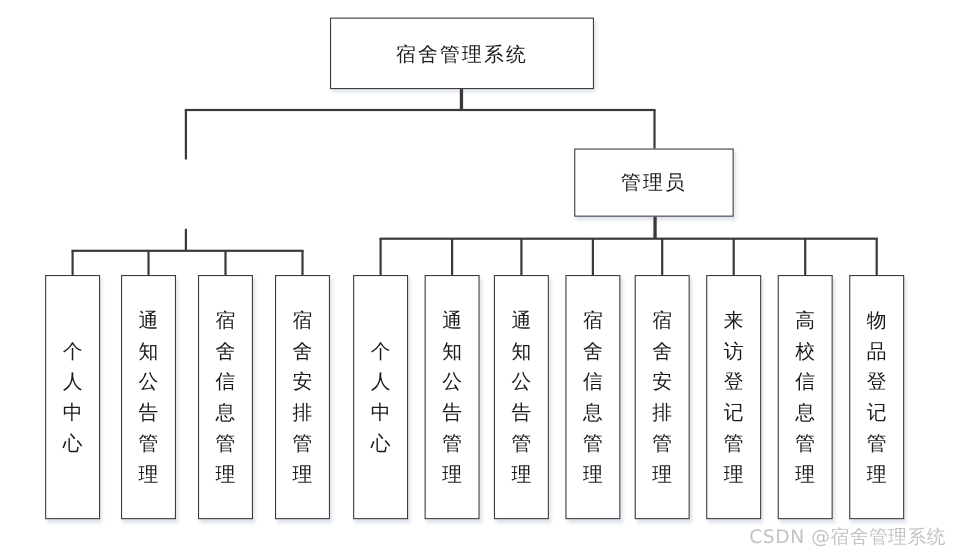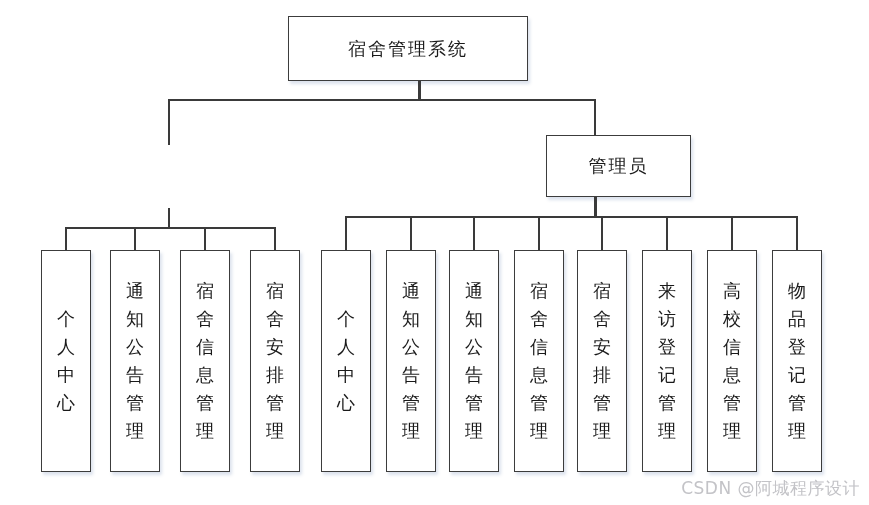--- a/index.html
+++ b/index.html
@@ -45,26 +45,26 @@
     letter-spacing: 0.5px;
     color: var(--watermark, #c3c3c7);
     font-family: "DejaVu Sans", "Liberation Sans", sans-serif;
   }
 </style>
 </head>
 <body>
 
 <div class="stage" id="stage">
 
-  <div class="node root-node" id="root-node" style="left: 288px; top: 16px; width: 240px; height: 65px;">
+  <div class="node root-node" id="root-node" style="left: 300px; top: 16px; width: 240px; height: 65px;">
     <span>宿舍管理系统</span>
   </div>
 
 
-  <div class="node branch-node" id="branch-1" style="left: 522px; top: 135px; width: 145px; height: 62px; margin-left: 24px;">
+  <div class="node branch-node" id="branch-1" style="left: 522px; top: 135px; width: 145px; height: 62px;">
     <span>管理员</span>
   </div>
 
   <div id="leaves">
       <div class="node leaf-node" style="left: 41px; top: 250px; width: 50px; height: 222px;">
         <span>个
 人
 中
 心</span>
       </div>
@@ -171,14 +171,14 @@
       <div class="line" style="left: 345px; top: 217px; width: 2px; height: 33px;"></div>
       <div class="line" style="left: 410px; top: 217px; width: 2px; height: 33px;"></div>
       <div class="line" style="left: 473px; top: 217px; width: 2px; height: 33px;"></div>
       <div class="line" style="left: 538px; top: 217px; width: 2px; height: 33px;"></div>
       <div class="line" style="left: 601px; top: 217px; width: 2px; height: 33px;"></div>
       <div class="line" style="left: 666px; top: 217px; width: 2px; height: 33px;"></div>
       <div class="line" style="left: 731px; top: 217px; width: 2px; height: 33px;"></div>
       <div class="line" style="left: 796px; top: 217px; width: 2px; height: 33px;"></div>
     </div>
 
-  <div class="watermark">CSDN @阿城程序设计</div>
+  <div class="watermark">CSDN @宿舍管理系统</div>
 </div>
 
 </body></html>

